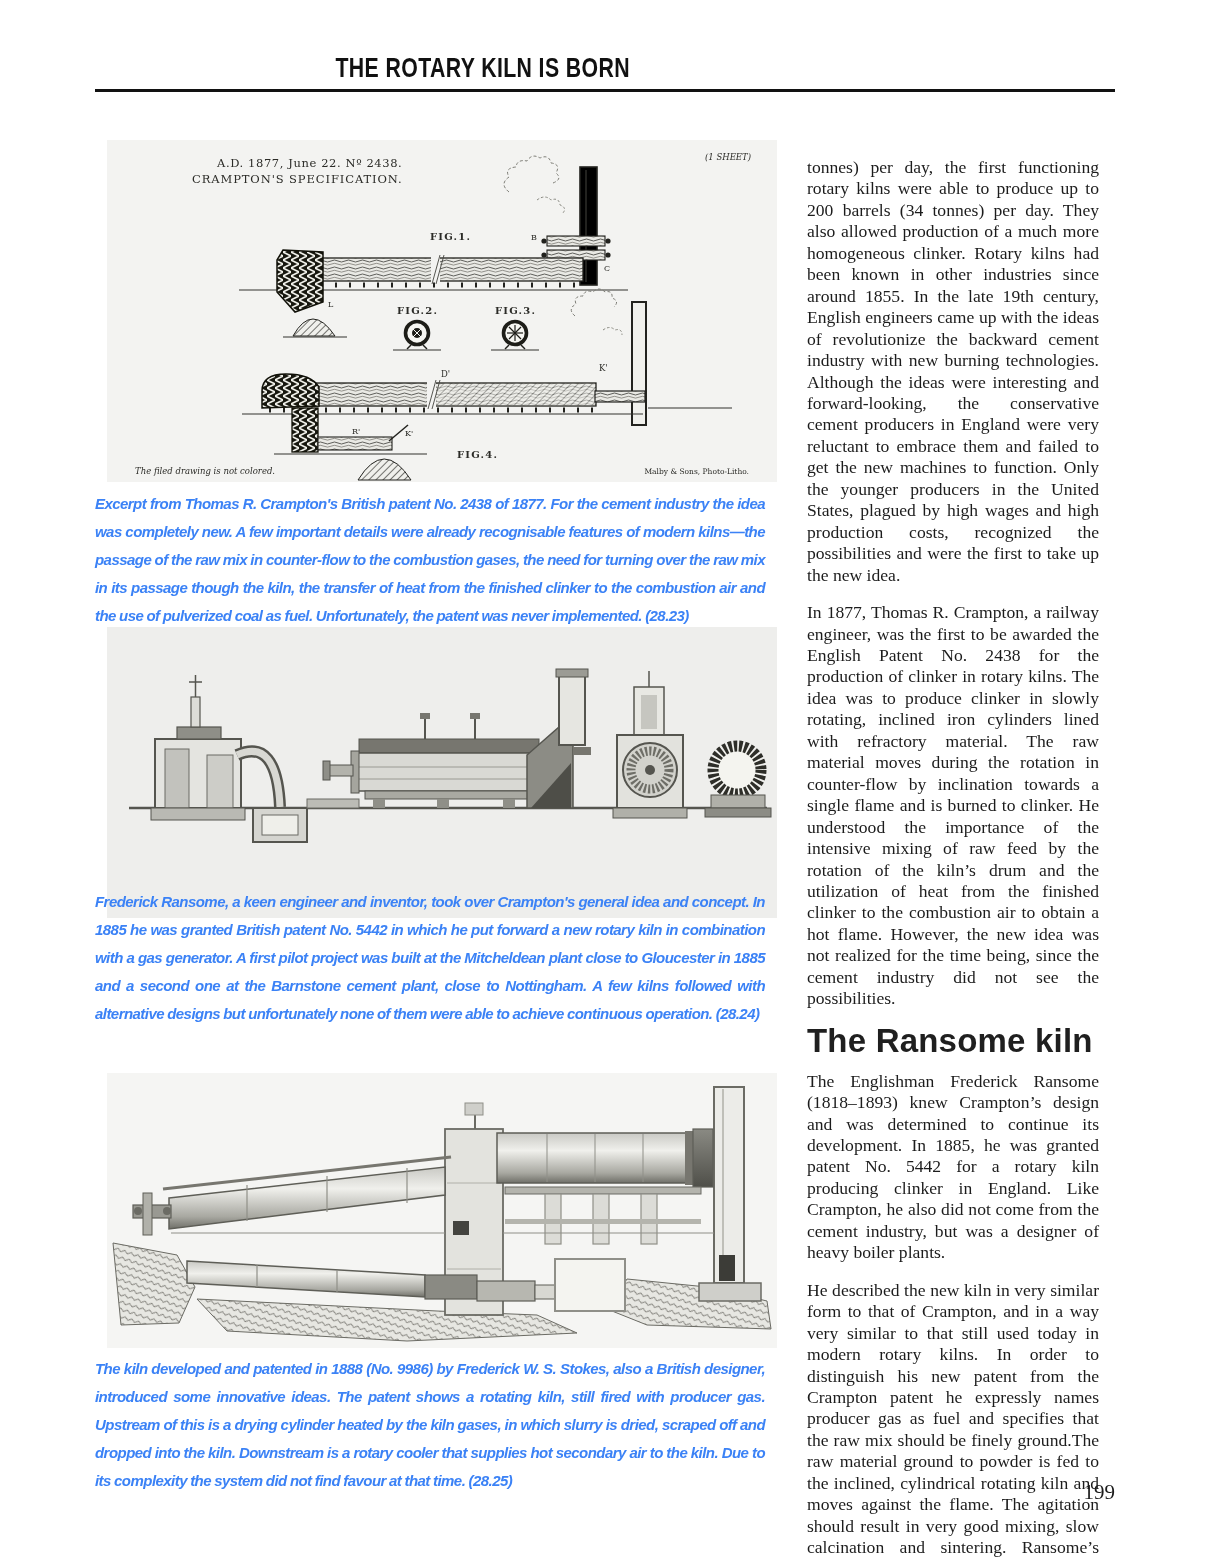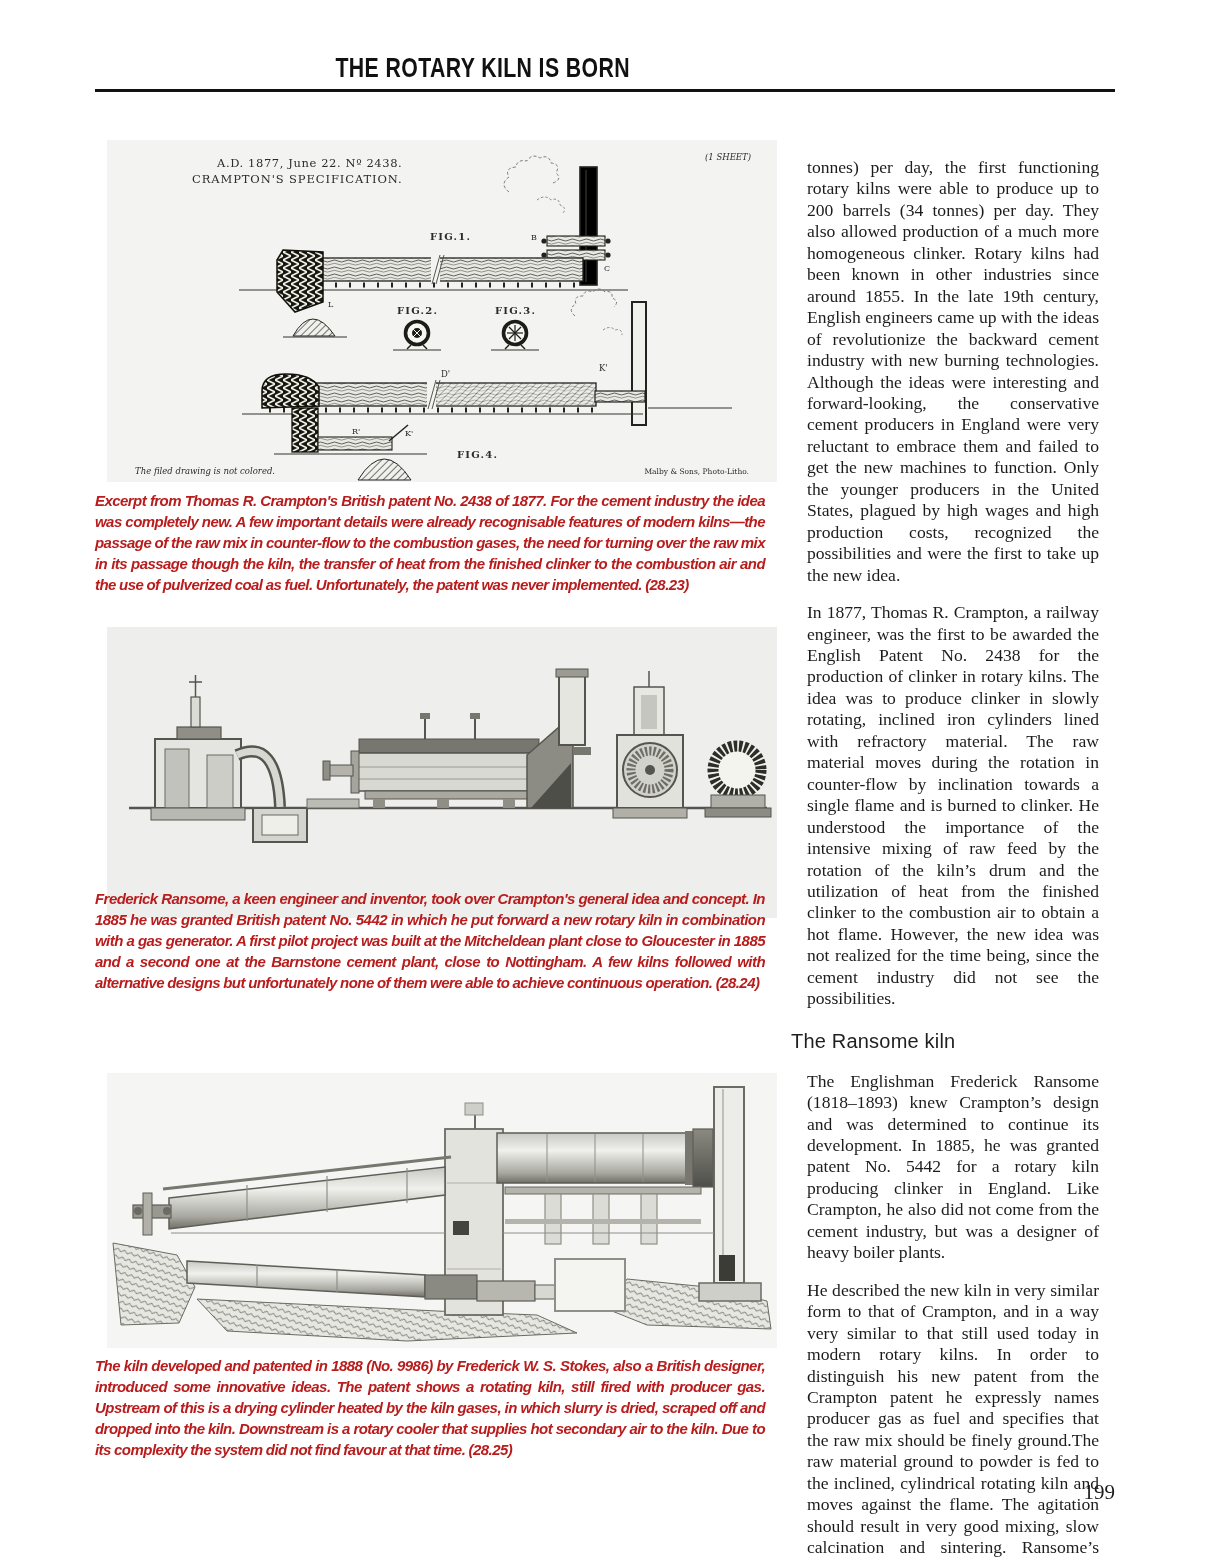--- a/index.html
+++ b/index.html
@@ -31,36 +31,36 @@
   .fig1 { top:0;     height:342px; }
   .cap1 { top:350px; }
   .fig2 { top:487px; height:291px; }
   .cap2 { top:748px; }
   .fig3 { top:933px; height:275px; }
   .cap3 { top:1215px; }
   .caption {
     position:absolute; left:0; width:670px;
     font-family:"Liberation Sans", sans-serif;
     font-style:italic; font-weight:700;
-    font-size:15px; line-height:21px;
+    font-size:15px; line-height:28px;
     letter-spacing:-0.55px; word-spacing:-0.4px;
     text-align:justify;
-    color:#b91c1c;
+    color:#3b82f6;
   }
   .col-right p {
     margin:16px;
     font-size:17.6px; line-height:21.45px;
     text-align:justify;
   }
   .section-heading {
     font-family:"Liberation Sans", sans-serif;
-    font-weight:400; font-size:20px; line-height:28px;
+    font-weight:700; font-size:33px; line-height:28px;
     letter-spacing:0.2px;
     color:#1f1f1f;
-    margin:17px 0 15px 0;
+    margin:17px 0 15px 16px;
   }
   .page-number {
     position:absolute; top:1480px; left:791px; width:324px;
     text-align:right; font-size:21px; color:#1c1c1c;
   }
   .patent-text { font-family:"DejaVu Serif", serif; fill:#2b2b27; }
 </style>
 </head>
 <body>
 

